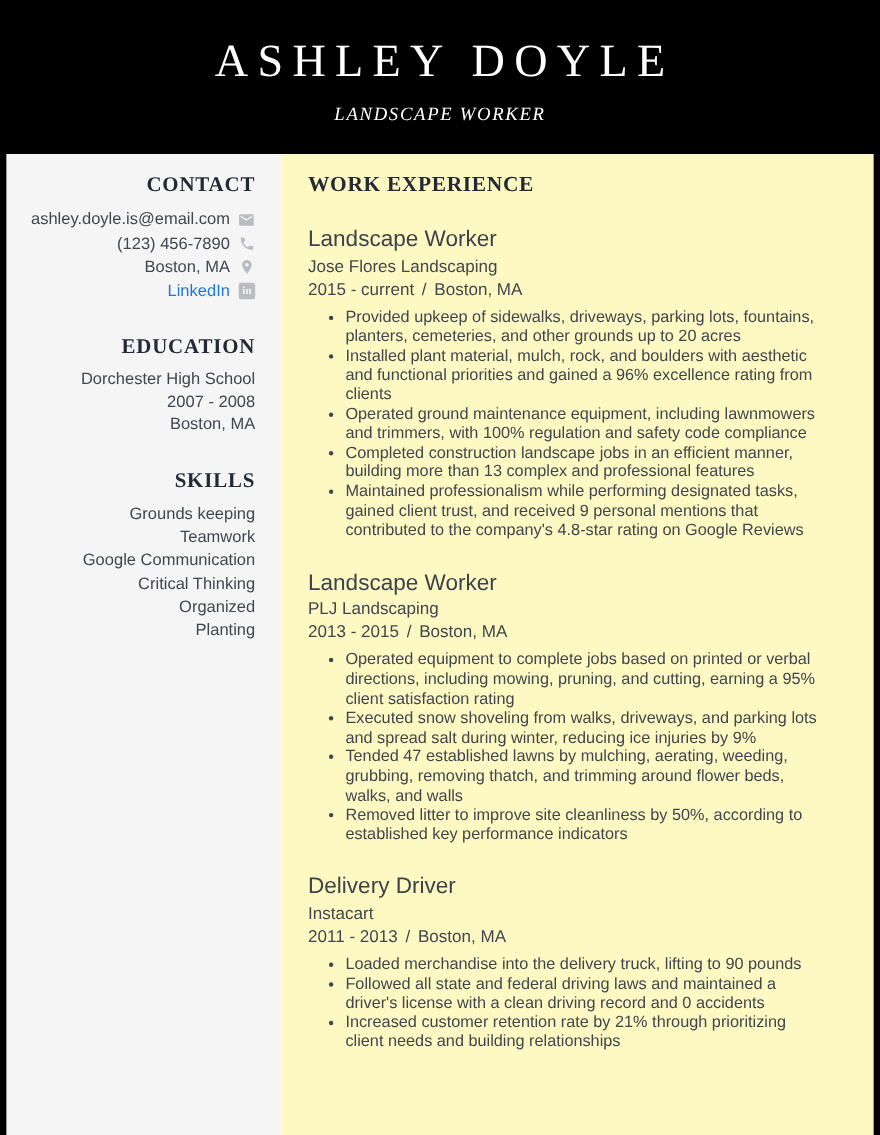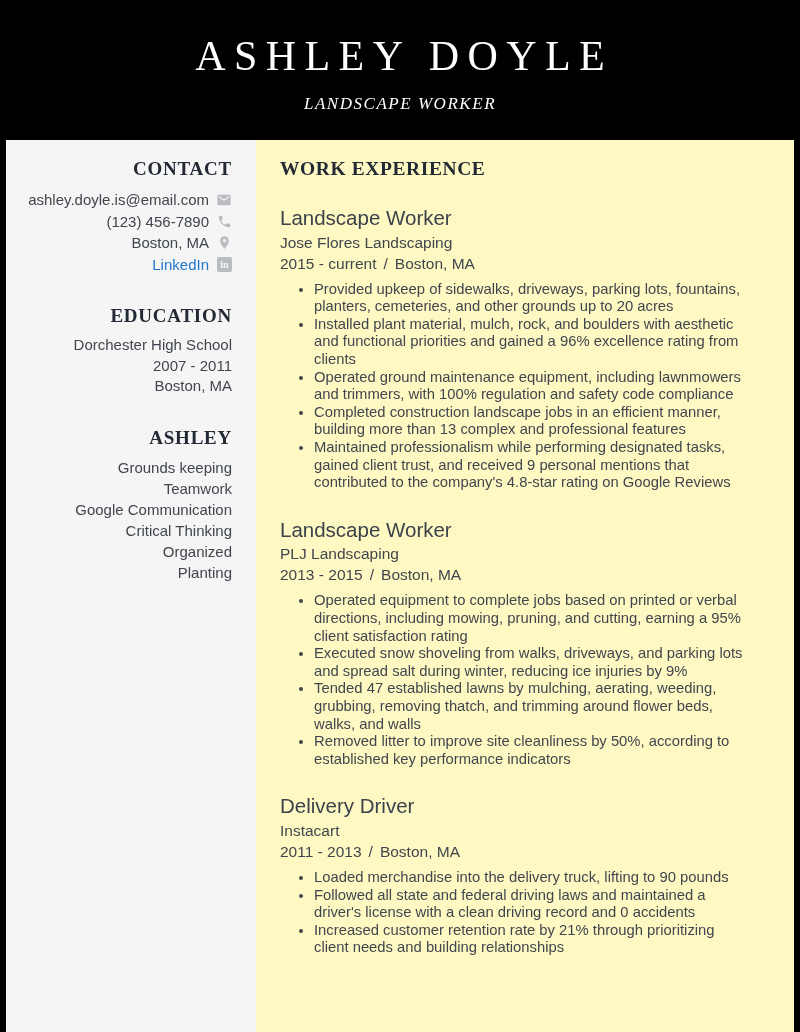--- a/index.html
+++ b/index.html
@@ -153,27 +153,27 @@
           <span class="cicon">
             <span class="li-badge">in</span>
           </span>
         </div>
       </div>
 
       <div class="side-section">
         <div class="side-heading">EDUCATION</div>
         <div class="side-items edu-items">
           <div>Dorchester High School</div>
-          <div>2007 - 2011</div>
+          <div>2007 - 2008</div>
           <div>Boston, MA</div>
         </div>
       </div>
 
       <div class="side-section">
-        <div class="side-heading">ASHLEY</div>
+        <div class="side-heading">SKILLS</div>
         <div class="side-items">
           <div>Grounds keeping</div>
           <div>Teamwork</div>
           <div>Google Communication</div>
           <div>Critical Thinking</div>
           <div>Organized</div>
           <div>Planting</div>
         </div>
       </div>
     </div>

